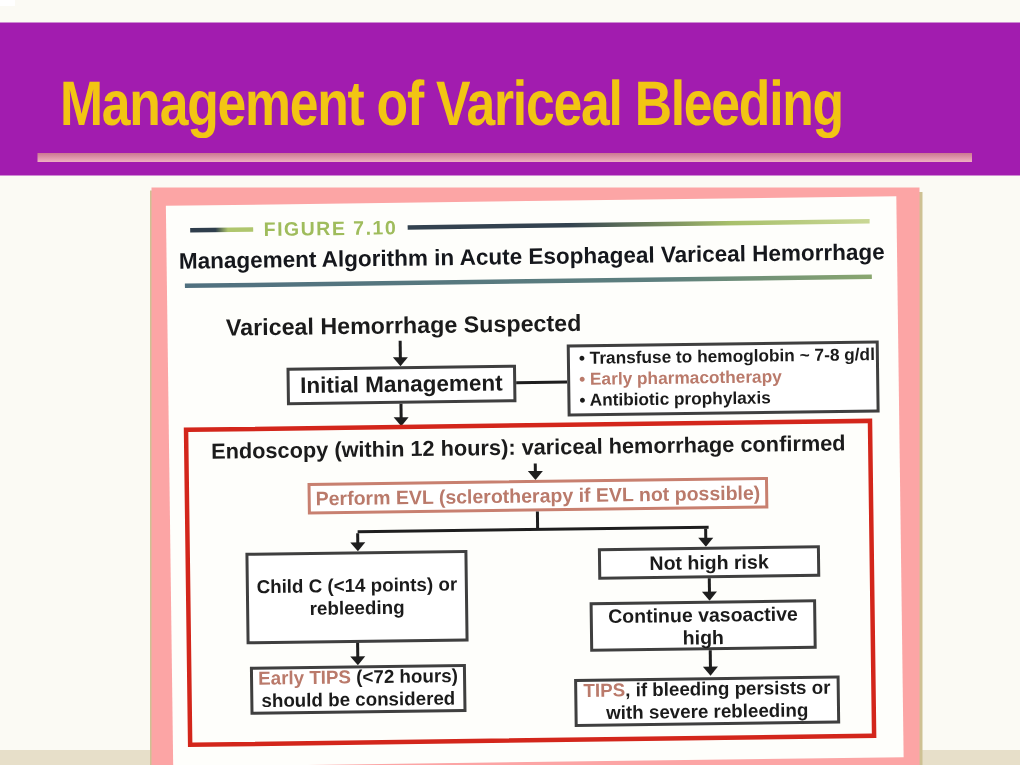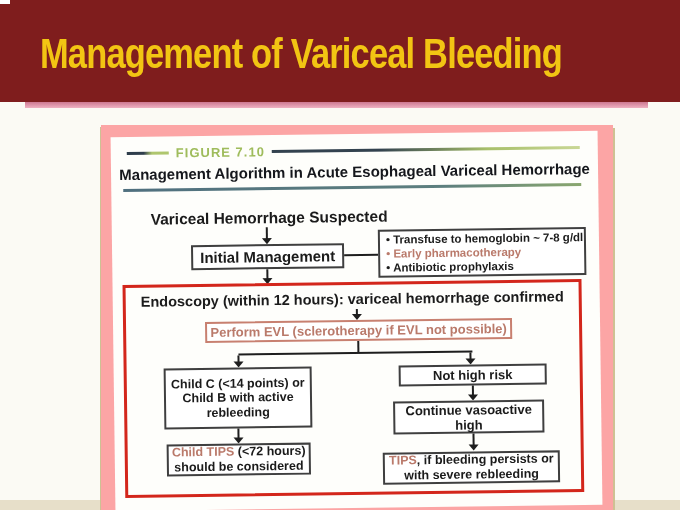--- a/index.html
+++ b/index.html
@@ -1,20 +1,20 @@
 <!DOCTYPE html>
 <html><head>
 <meta charset="utf-8">
 <style>
   html,body{margin:0;padding:0;}
   body{width:680px;height:510px;overflow:hidden;background:#FBFAF4;}
   .stage{position:relative;width:680px;height:510px;font-family:"Liberation Sans",sans-serif;background:#FBFAF4;}
 
   
-  .banner{position:absolute;left:0;top:0;width:680px;height:102px;background:#7f1d1d;}
+  .banner{position:absolute;left:0;top:15px;width:680px;height:102px;background:#a21caf;}
   .slide-title{
     position:absolute;left:40px;top:30px;margin:0;
     font-size:42px;font-weight:700;color:#F2C513;letter-spacing:-1px;
     transform:scaleX(0.82);transform-origin:left center;white-space:nowrap;
   }
   .corner-tl{position:absolute;left:0;top:0;width:10px;height:4px;background:#FFFFFF;}
   .pink-rule{position:absolute;left:25px;top:102px;width:623px;height:6px;
     background:linear-gradient(#CC7790,#EFB2C2);}
   .bottom-strip{position:absolute;left:0;top:500px;width:680px;height:10px;background:#E7DFC9;}
 
@@ -121,36 +121,35 @@
 
       <div class="bx evl">Perform EVL (sclerotherapy if EVL not possible)</div>
 
       <div class="vl stub"></div>
       <div class="hl branch"></div>
       <div class="arr a4"></div>
       <div class="arr a5"></div>
 
       <div class="bx highrisk">
         <span>Child C (&lt;14 points) or</span>
-        <span>Child B with active</span>
         <span>rebleeding</span>
       </div>
 
       <div class="bx nothigh">Not high risk</div>
       <div class="arr a6"></div>
 
       <div class="bx vaso">
         <span>Continue vasoactive</span>
         <span>high</span>
       </div>
 
       <div class="arr a7"></div>
 
       <div class="bx etips">
-        <span><b class="salmon">Child TIPS</b><b> (&lt;72 hours)</b></span>
+        <span><b class="salmon">Early TIPS</b><b> (&lt;72 hours)</b></span>
         <span>should be considered</span>
       </div>
 
       <div class="arr a8"></div>
 
       <div class="bx tipsbox">
         <span><b class="salmon">TIPS</b><b>, if bleeding persists or</b></span>
         <span>with severe rebleeding</span>
       </div>
 

